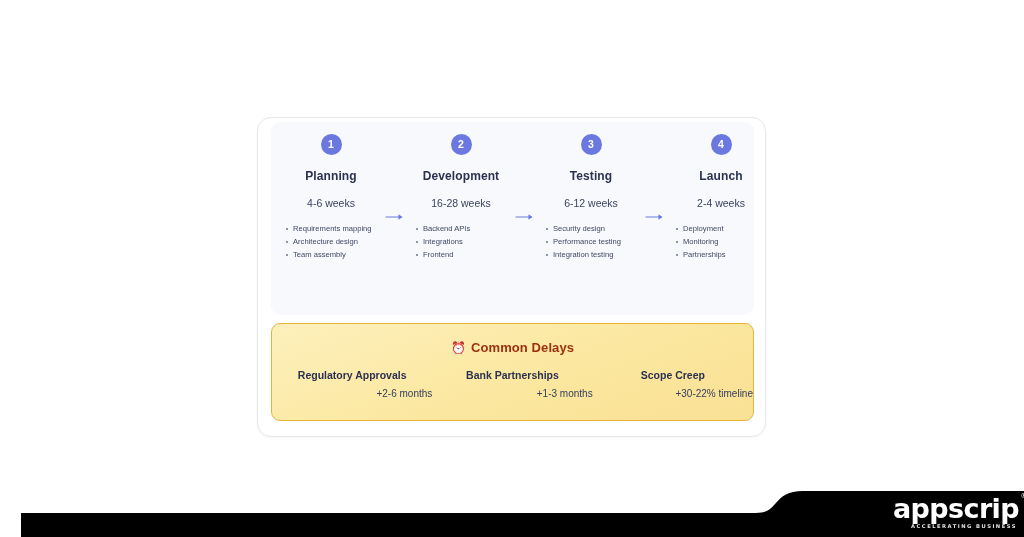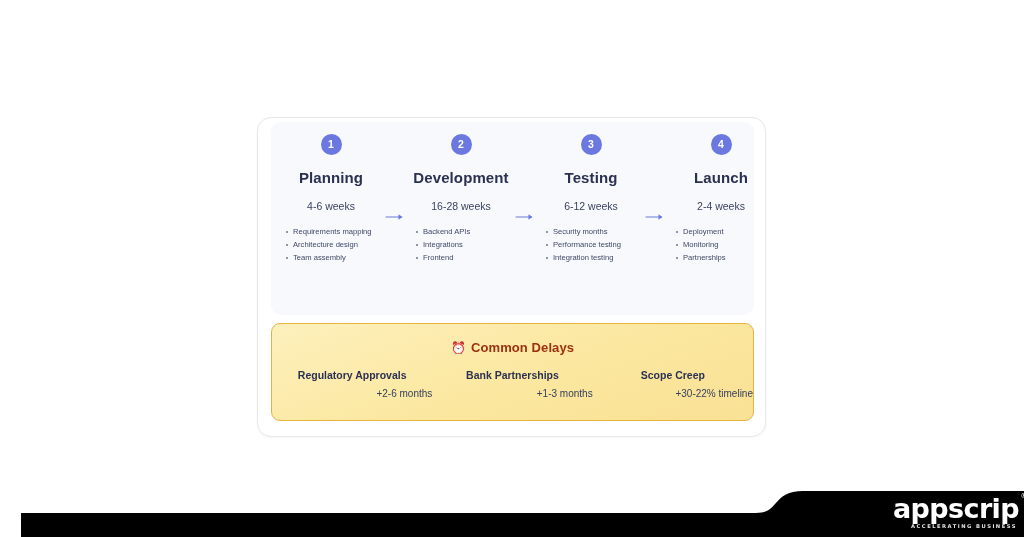--- a/index.html
+++ b/index.html
@@ -69,21 +69,21 @@
     font-size: 10.5px;
     font-weight: bold;
     display: flex;
     align-items: center;
     justify-content: center;
     line-height: 1;
   }
 
   .phase-title {
     margin-top: 14px;
-    font-size: 15px;
+    font-size: 12px;
     font-weight: bold;
     color: #2b3150;
     letter-spacing: 0.1px;
     text-align: center;
     white-space: nowrap;
   }
 
   .phase-duration {
     margin-top: 14px;
     font-size: 10.5px;
@@ -277,21 +277,21 @@
           <path d="M1 5 H16" stroke="#6b78e0" stroke-width="1.2" fill="none" stroke-linecap="round"></path>
           <path d="M13.5 2.3 L17.5 5 L13.5 7.7 Z" fill="#6b78e0"></path>
         </svg>
       </div>
 
       <div class="phase-col">
         <div class="step-badge">3</div>
         <div class="phase-title">Testing</div>
         <div class="phase-duration">6-12 weeks</div>
         <ul class="phase-items">
-          <li>Security months</li>
+          <li>Security design</li>
           <li>Performance testing</li>
           <li>Integration testing</li>
         </ul>
       </div>
 
       <div class="arrow-cell">
         <svg width="22" height="10" viewBox="0 0 22 10" aria-hidden="true">
           <path d="M1 5 H16" stroke="#6b78e0" stroke-width="1.2" fill="none" stroke-linecap="round"></path>
           <path d="M13.5 2.3 L17.5 5 L13.5 7.7 Z" fill="#6b78e0"></path>
         </svg>

